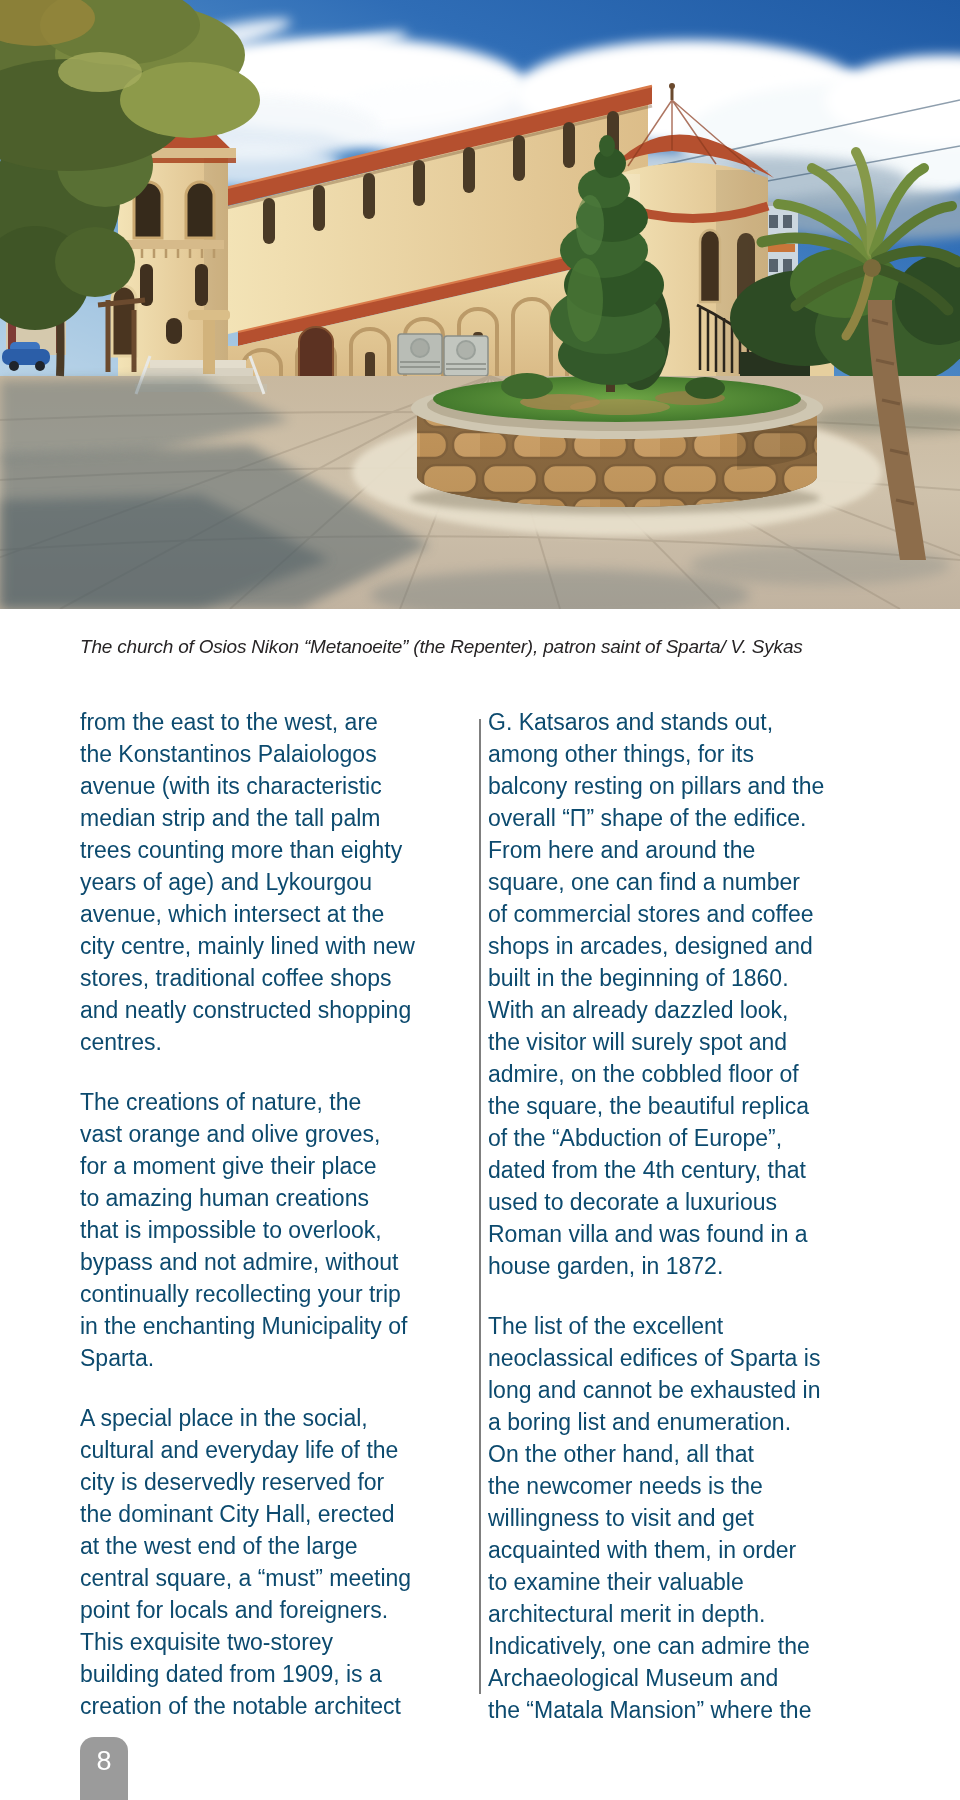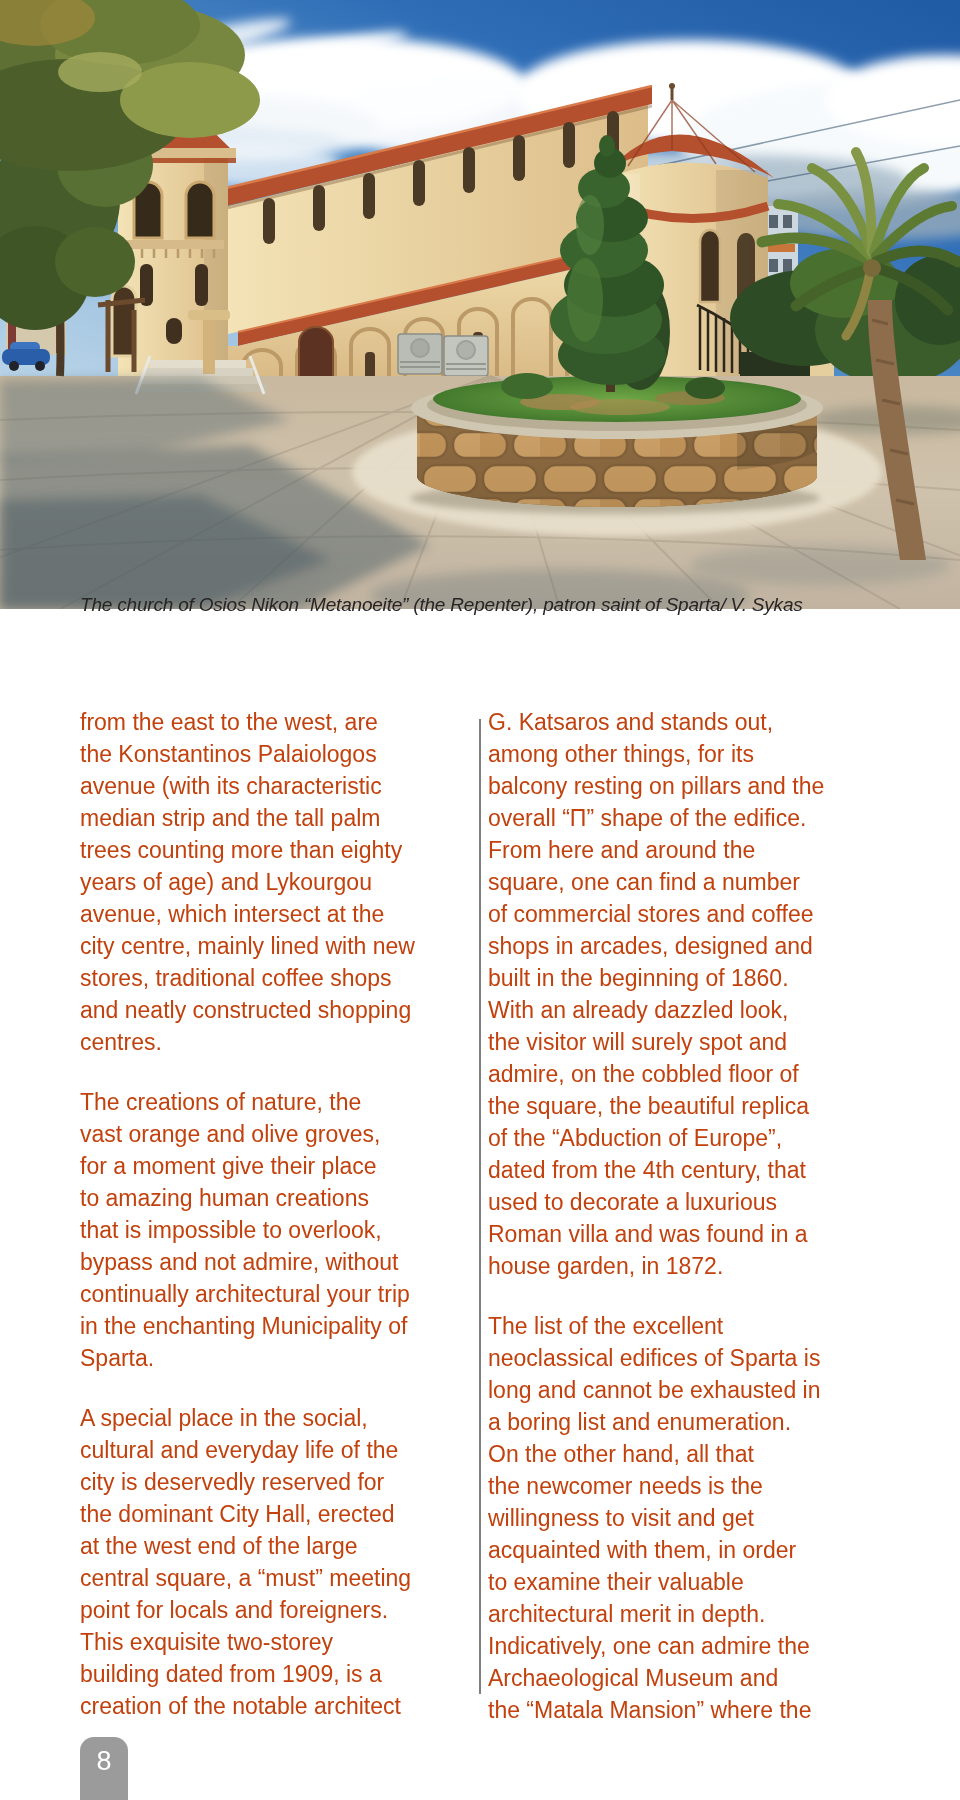--- a/index.html
+++ b/index.html
@@ -1,21 +1,21 @@
 <!DOCTYPE html>
 <html><head>
 <meta charset="utf-8">
 <style>
   html,body{margin:0;padding:0;background:#ffffff;}
   body{width:960px;height:1800px;position:relative;font-family:"Liberation Sans",sans-serif;overflow:hidden;}
   .photo-wrap{position:absolute;left:0;top:0;width:960px;height:609px;}
   .photo-wrap svg{display:block;width:100%;height:100%;}
-  .caption{position:absolute;left:80px;top:594px;width:850px;font-style:italic;
+  .caption{position:absolute;left:80px;top:636px;width:850px;font-style:italic;
            font-size:19px;letter-spacing:-0.2px;color:#272425;}
-  .col{position:absolute;top:706px;width:400px;font-size:23px;line-height:32px;color:#c2410c;}
+  .col{position:absolute;top:706px;width:400px;font-size:23px;line-height:32px;color:#0c4a6e;}
   .col-left{left:80px;}
   .col-right{left:488px;}
   .para{white-space:pre;margin:0 0 28px 0;}
   .divider{position:absolute;left:479px;top:719px;width:2px;height:975px;background:#7f7f7f;}
   .page-badge{position:absolute;left:80px;top:1737px;width:48px;height:63px;background:#9b9b9b;
               border-radius:14px 14px 0 0;color:#ffffff;font-size:27px;display:flex;
               justify-content:center;align-items:flex-start;padding-top:9px;box-sizing:border-box;}
 </style>
 </head>
 <body>
@@ -358,21 +358,21 @@
 city centre, mainly lined with new
 stores, traditional coffee shops
 and neatly constructed shopping
 centres.</p>
   <p class="para">The creations of nature, the
 vast orange and olive groves,
 for a moment give their place
 to amazing human creations
 that is impossible to overlook,
 bypass and not admire, without
-continually architectural your trip
+continually recollecting your trip
 in the enchanting Municipality of
 Sparta.</p>
   <p class="para">A special place in the social,
 cultural and everyday life of the
 city is deservedly reserved for
 the dominant City Hall, erected
 at the west end of the large
 central square, a “must” meeting
 point for locals and foreigners.
 This exquisite two-storey

